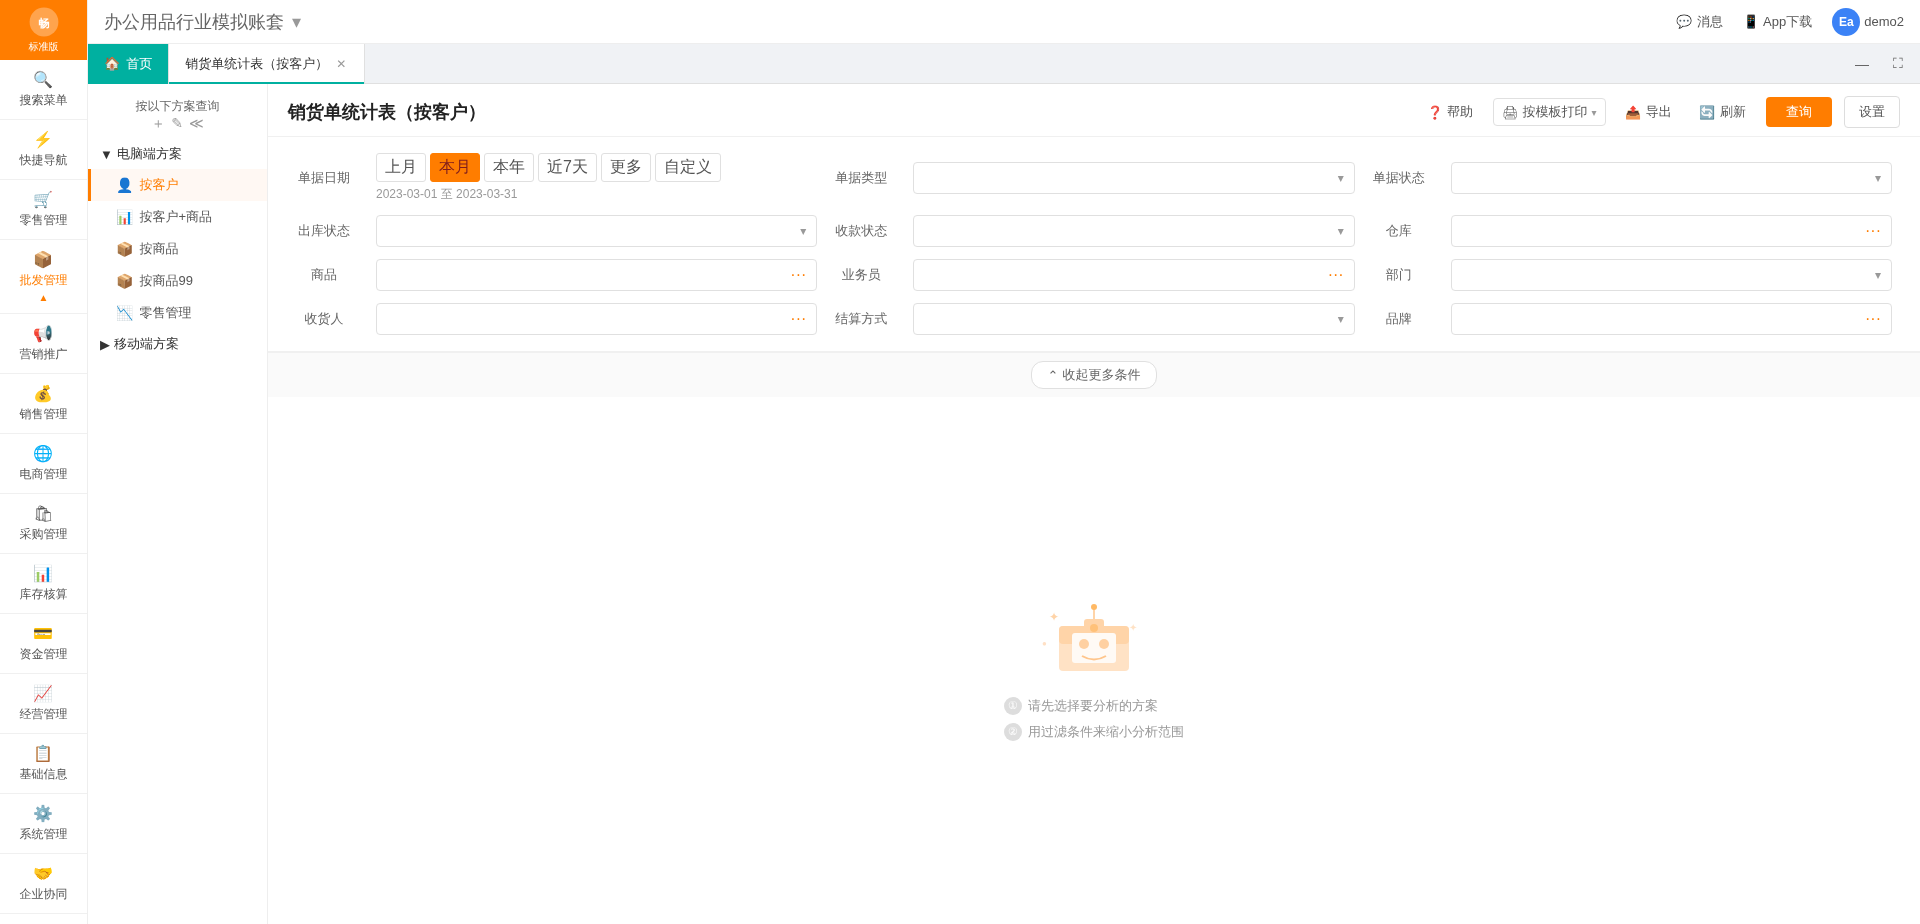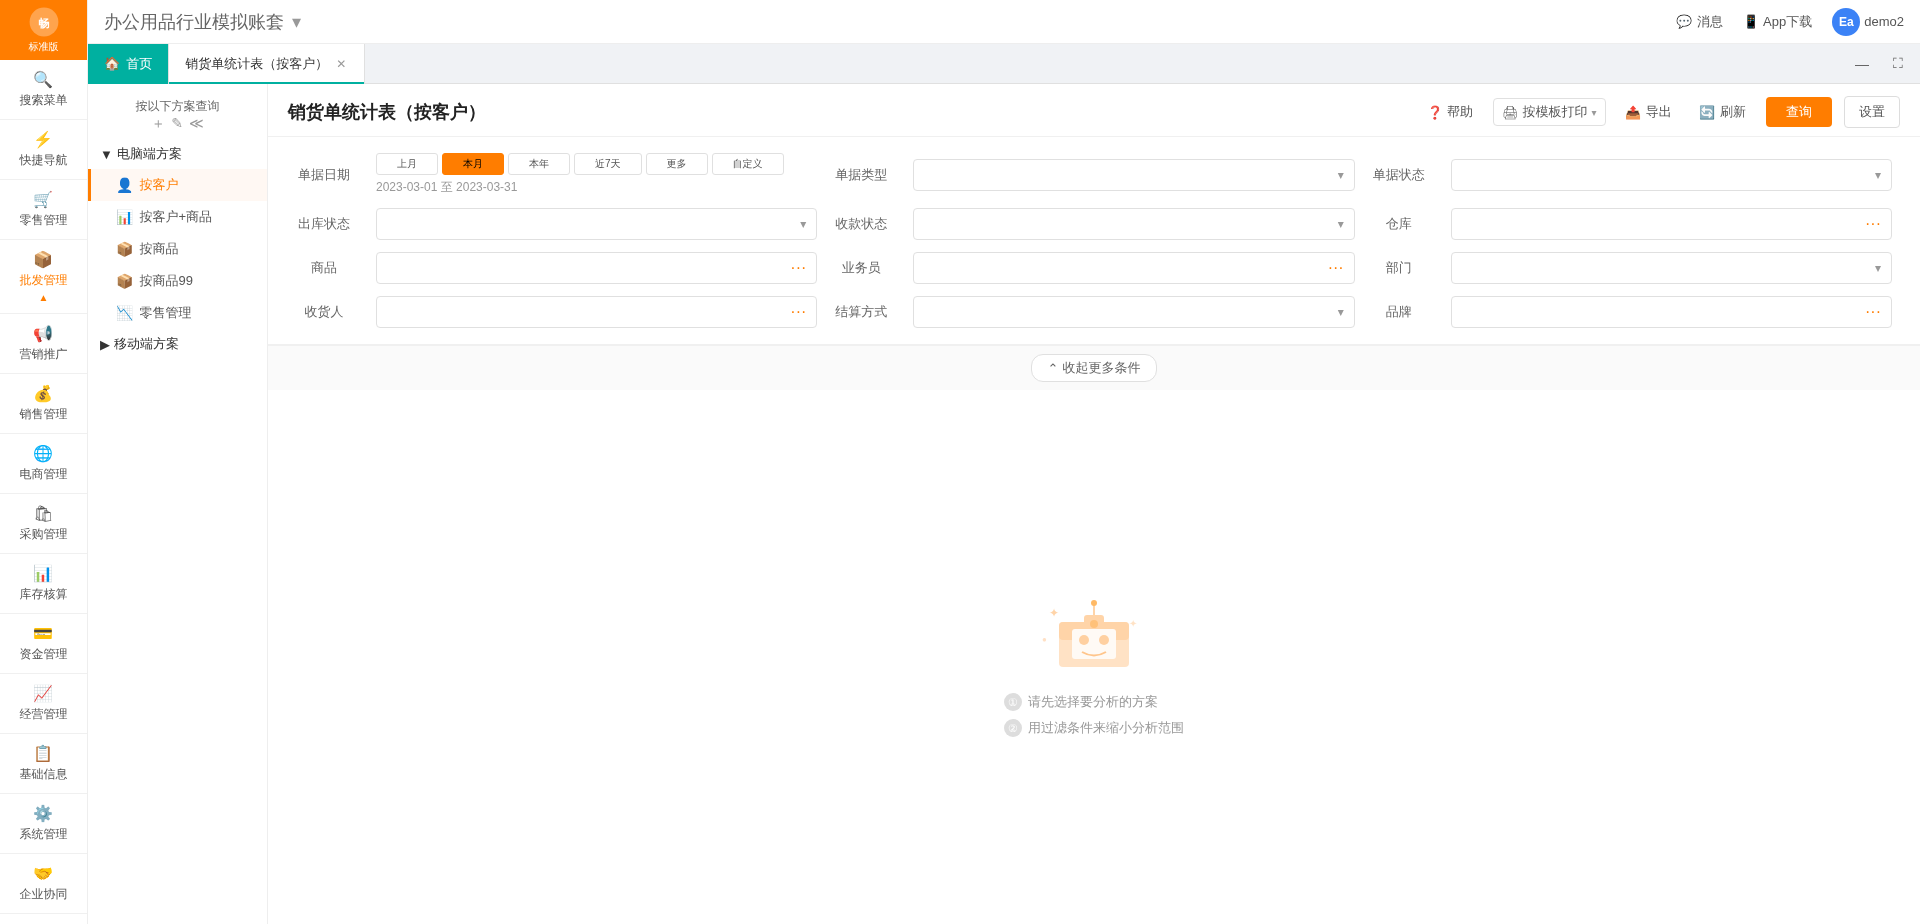--- a/index.html
+++ b/index.html
@@ -341,31 +341,31 @@
       flex: 1;
       display: flex;
       flex-direction: column;
     }
     .date-buttons {
       display: flex;
       gap: 4px;
       margin-bottom: 4px;
     }
     .date-btn {
-      padding: 3px 20px;
+      padding: 3px 8px;
       border: 1px solid #e0e0e0;
       border-radius: 3px;
       cursor: pointer;
-      font-size: 10px;
+      font-size: 16px;
       color: #555;
       background: #fff;
     }
     .date-btn.active-month {
       background: #ff7d00;
-      color: #000000;
+      color: #7f1d1d;
       border-color: #ff7d00;
     }
     .date-range-text {
       font-size: 12px;
       color: #999;
     }
 
     
     .collapse-row {
       display: flex;

